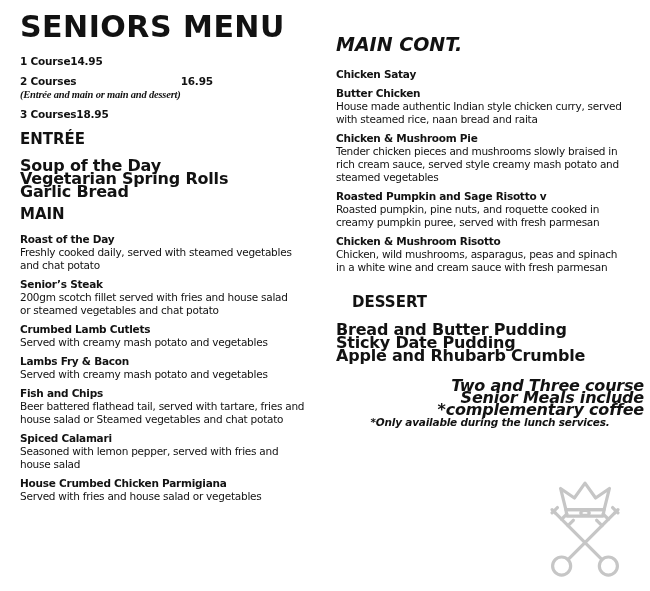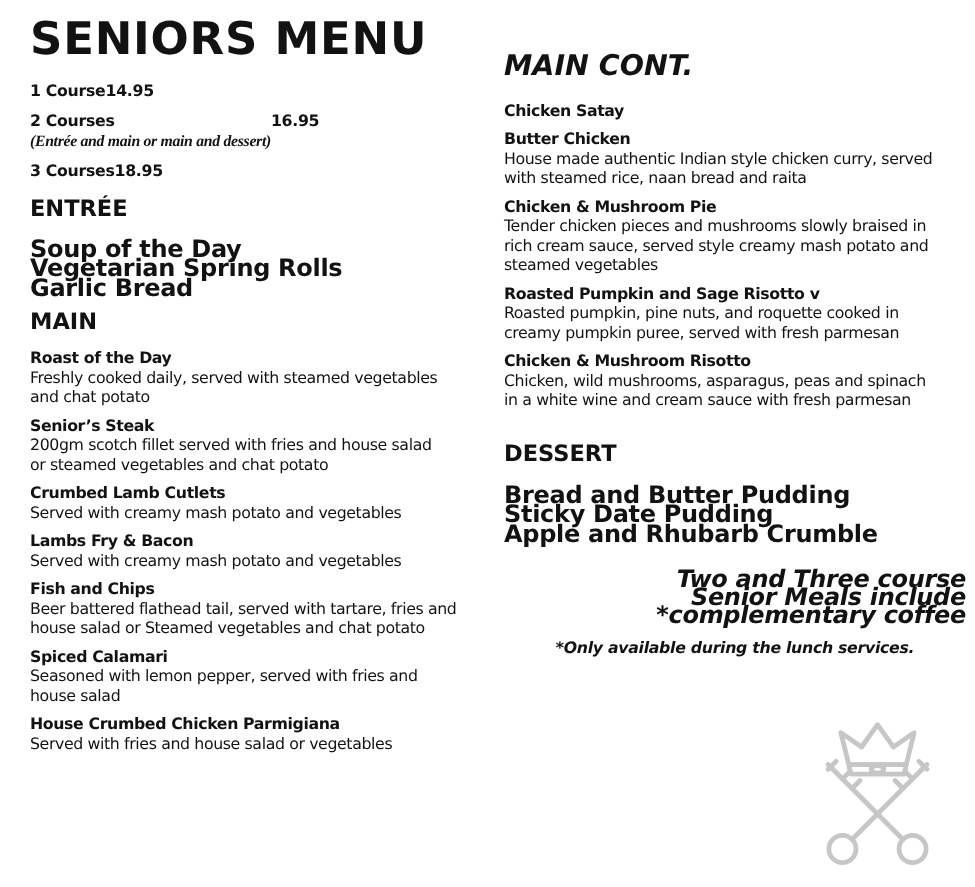--- a/index.html
+++ b/index.html
@@ -30,42 +30,41 @@
   .price-note { font-style: italic; font-family: Liberation Serif, serif; }
   .price-note:empty { display: none; }
   .price-value { font-weight: bold; }
 
   .sec-heading {
     font-weight: bold; font-size: 15px; line-height: 21px; margin: 0;
   }
   .sec-heading.entree  { margin: 8px 0 9px 0; }
   .sec-heading.main    { margin: 6px 0 8px 0; }
   .sec-heading.maincont{ font-size: 19px; line-height: 19px; font-style: italic; margin: 7px 0 14px 0; }
-  .sec-heading.dessert { margin: 18px 0 10px 0; }
+  .sec-heading.dessert { margin: 18px 0 10px 16px; }
 
   .plain-list {
     font-size: 16px; line-height: 13px; font-weight: bold;
     letter-spacing: -0.2px;
   }
 
   .menu-item {
     font-size: 10.5px; line-height: 13px; letter-spacing: -0.25px;
     margin-bottom: 6px;
   }
   .item-name { font-weight: bold; }
   .item-desc { white-space: pre-line; }
 
   .include-note {
     margin-top: 18px;
     text-align: right; font-weight: bold; font-style: italic;
     font-size: 16px; line-height: 12px; letter-spacing: -0.2px;
     white-space: pre-line;
   }
   .availability-note {
-    margin-top: 10px;
     text-align: center; font-weight: bold; font-style: italic;
     font-size: 10.5px; line-height: 13px; letter-spacing: -0.2px;
   }
 
   .logo {
     position: absolute; left: 540px; top: 481px;
     width: 90px; height: 102px;
   }
   .logo svg { width: 100%; height: 100%; }
 </style>

